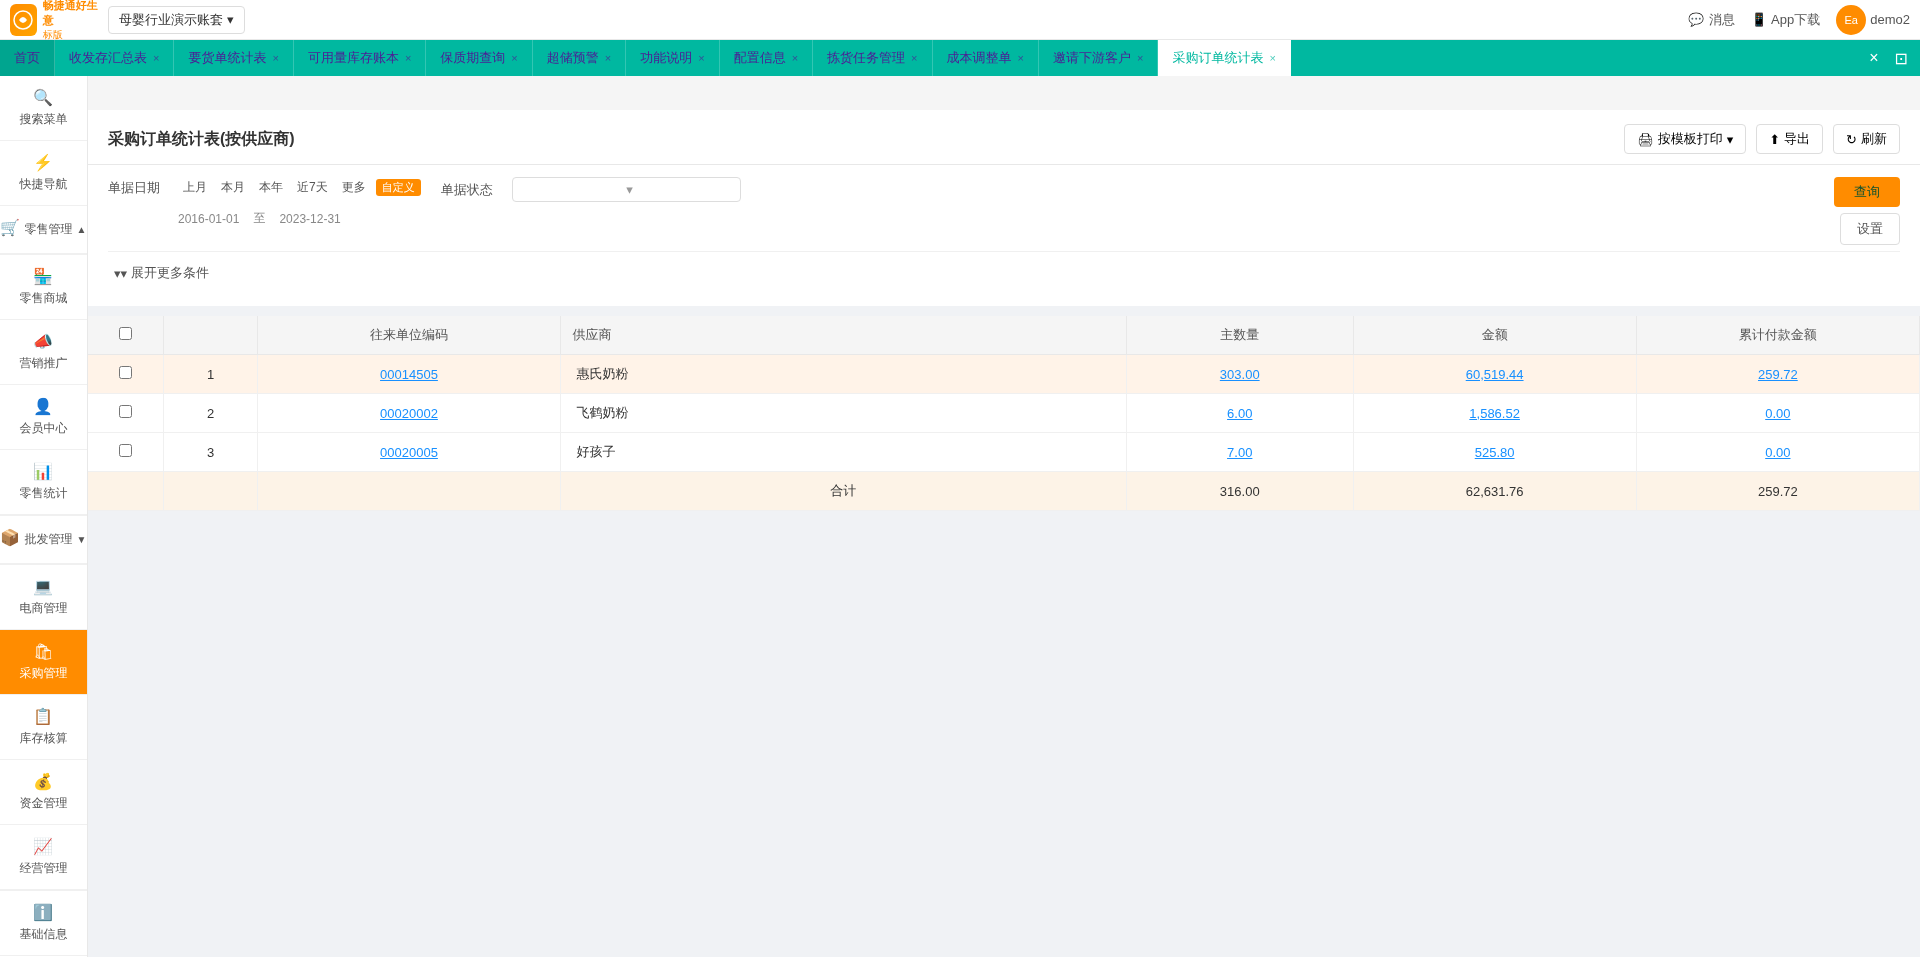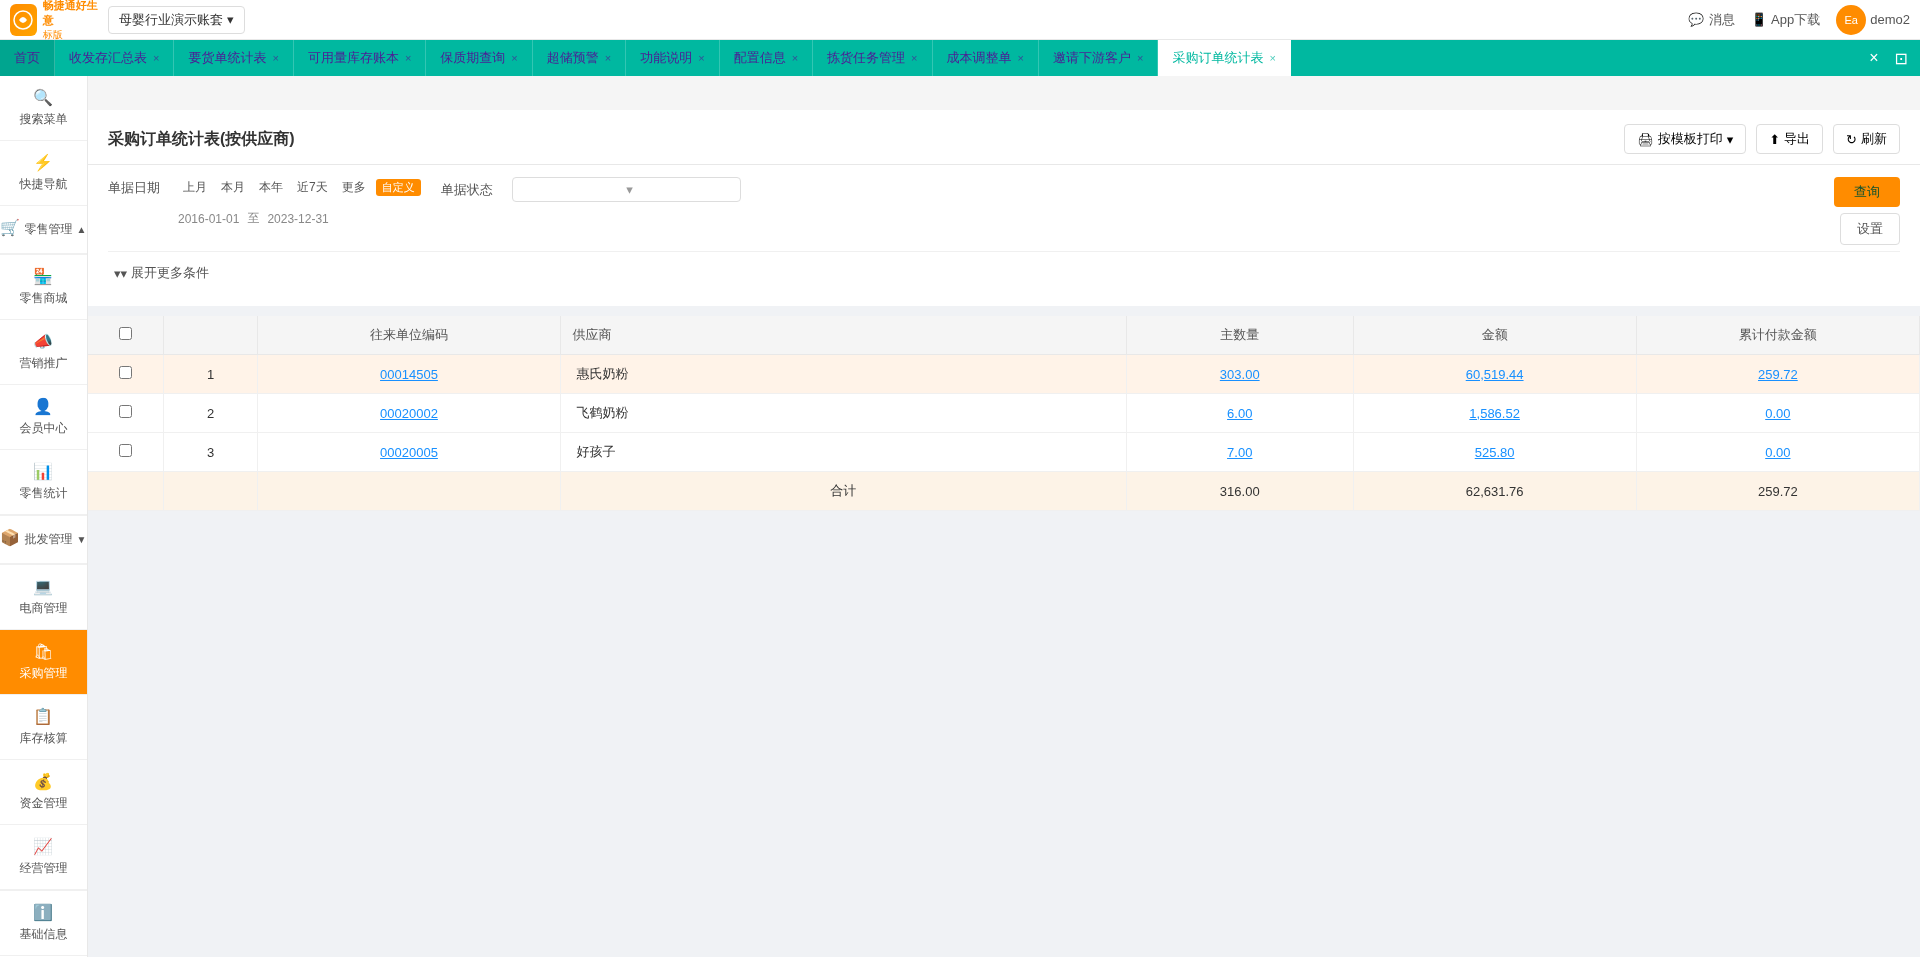--- a/index.html
+++ b/index.html
@@ -40,21 +40,21 @@
     .btn-export { display: flex; align-items: center; gap: 4px; padding: 5px 12px; border: 1px solid #ddd; border-radius: 4px; background: #fff; cursor: pointer; font-size: 13px; }
     .btn-refresh { display: flex; align-items: center; gap: 4px; padding: 5px 12px; border: 1px solid #ddd; border-radius: 4px; background: #fff; cursor: pointer; font-size: 13px; }
 
     
     .filter-area { background: #fff; padding: 12px 20px; margin-bottom: 10px; }
     .filter-row { display: flex; align-items: center; gap: 20px; flex-wrap: wrap; }
     .filter-item { display: flex; align-items: center; gap: 19px; }
     .filter-label { font-size: 13px; color: #555; white-space: nowrap; }
     .date-shortcuts { display: flex; gap: 6px; align-items: center; }
     .date-shortcut { font-size: 12px; color: #555; cursor: pointer; padding: 2px 4px; }
-    .date-range { display: flex; align-items: center; gap: 8px; font-size: 12px; color: #888; }
+    .date-range { display: flex; align-items: center; gap: 14px; font-size: 12px; color: #888; }
     .custom-badge { background: #ff8c00; color: #fff; font-size: 11px; padding: 1px 6px; border-radius: 3px; cursor: pointer; }
     .filter-select { display: flex; align-items: center; border: 1px solid #ddd; border-radius: 4px; padding: 4px 8px; min-width: 200px; cursor: pointer; }
     .filter-select span { flex: 1; color: #999; font-size: 13px; }
     .filter-input { border: 1px solid #ddd; border-radius: 4px; padding: 4px 8px; flex: 1; font-size: 13px; }
     .expand-btn { display: flex; align-items: center; gap: 4px; font-size: 13px; color: #555; cursor: pointer; padding: 6px 0; }
     .expand-row { text-align: center; padding: 6px; border-top: 1px solid #f0f0f0; margin-top: 6px; }
     .btn-query { background: #ff8c00; color: #14532d; border: none; border-radius: 4px; padding: 6px 20px; font-size: 13px; cursor: pointer; }
     .btn-setting { background: #fff; color: #555; border: 1px solid #ddd; border-radius: 4px; padding: 6px 16px; font-size: 13px; cursor: pointer; }
 
     

